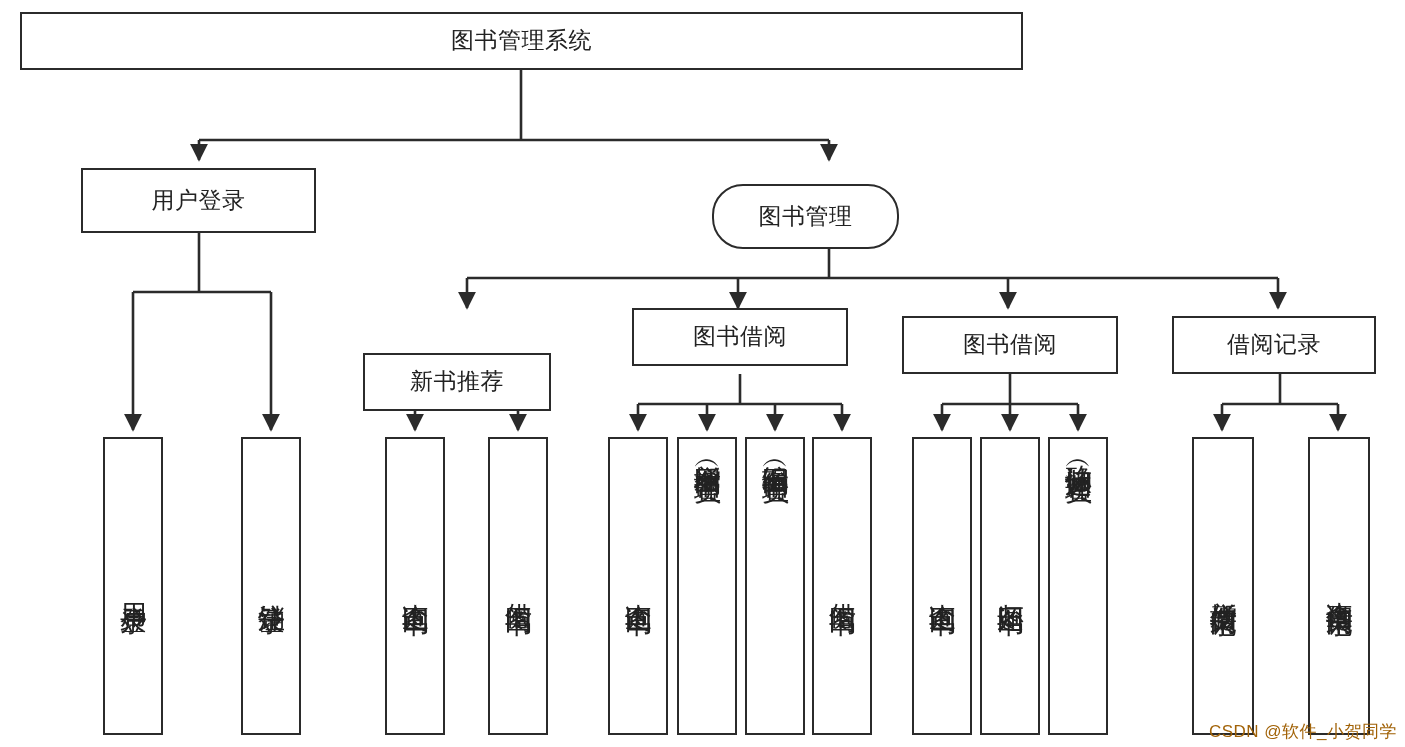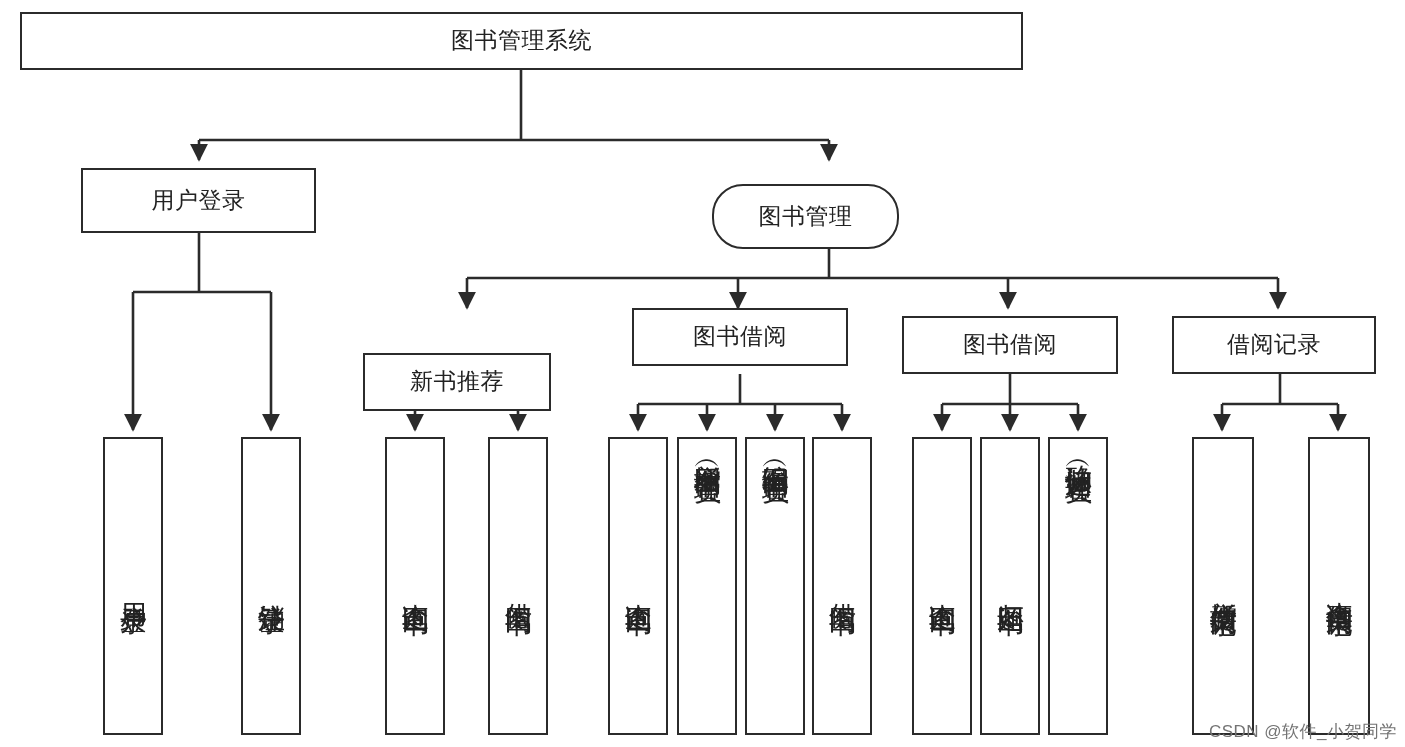--- a/index.html
+++ b/index.html
@@ -59,21 +59,21 @@
   }
   .node.vert.mid {
     align-items: center;
     padding-top: 0;
   }
   .watermark {
     position: absolute;
     right: 8px;
     bottom: 4px;
     font-size: 17px;
-    color: #737373;
+    color: #a16207;
     white-space: nowrap;
     letter-spacing: 0.5px;
   }
 </style>
 </head>
 <body>
 
 <div id="canvas">
 
   <svg id="wires" viewBox="0 0 1405 747" xmlns="http://www.w3.org/2000/svg">

